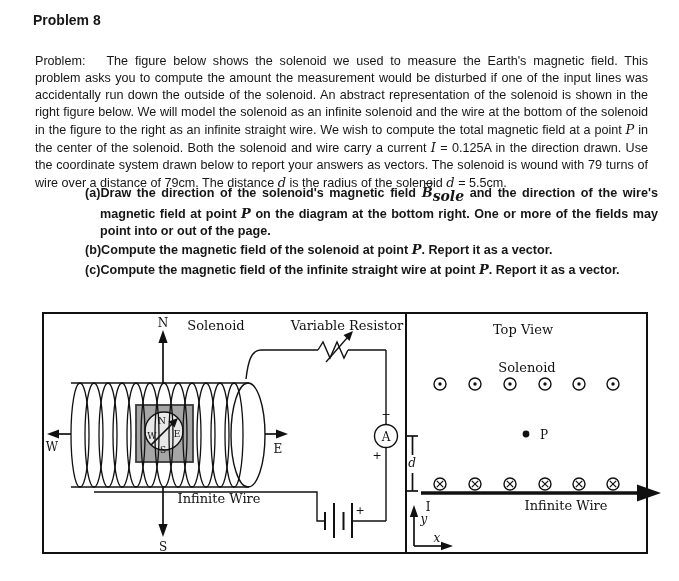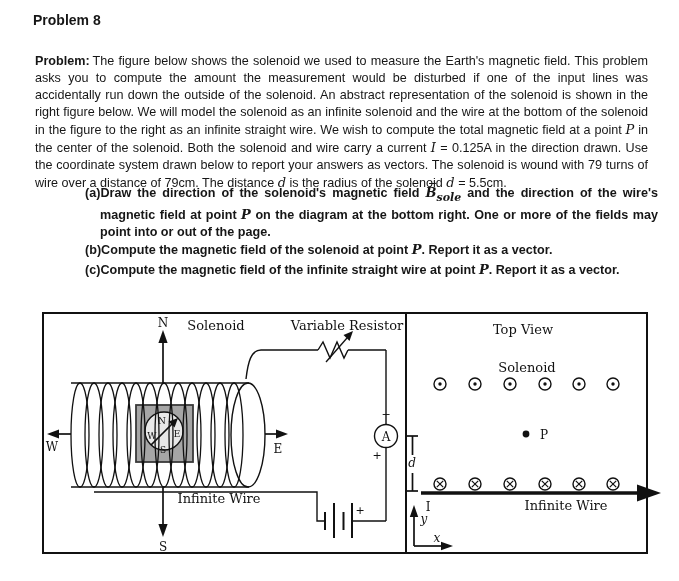--- a/index.html
+++ b/index.html
@@ -5,36 +5,36 @@
   html,body { margin:0; padding:0; background:#ffffff; }
   .page {
     position:relative; width:679px; height:581px; background:#ffffff;
     font-family:"Liberation Sans", sans-serif; color:#161616; overflow:hidden;
   }
   .heading { position:absolute; top:12px; left:33px; font-size:14px; font-weight:bold; }
   .para {
     position:absolute; top:40px; left:35px; width:613px;
     font-size:12.6px; line-height:17px; text-align:justify;
   }
-  .plabel { font-weight:bold; margin-right:3px; }
+  .plabel { font-weight:normal; margin-right:21px; }
   .math { font-family:"DejaVu Serif", serif; font-style:italic; font-size:13px; }
   .item {
     position:absolute; left:100px; width:558px; text-indent:-15px;
     font-size:12.6px; line-height:17px; text-align:justify;font-weight:bold;
   }
   .item-a { top:184px; }
   .item-b { top:241px; }
   .item-c { top:261px; }
   .item-d { top:282px; }
   .vec { position:relative; display:inline-block; text-indent:0; }
   .vec .arrow {
     position:absolute; top:-9px; left:3px; font-size:10px; font-style:normal;
     font-family:"DejaVu Serif", serif;
   }
-  sub.math { font-size:11px; }
+  sub.math { font-size:14px; }
   svg.figure { position:absolute; left:0; top:0; }
   .panel { fill:#ffffff; stroke:#111; stroke-width:2; }
   .ln  { stroke:#111; stroke-width:1.4; fill:none; }
   .ln2 { stroke:#111; stroke-width:1.7; fill:none; }
   .thick { stroke:#111; stroke-width:3.5; fill:none; }
   .plate { stroke:#111; stroke-width:2; fill:none; }
   .head { fill:#111; stroke:none; }
   .fig-label  { font:13px "DejaVu Serif", serif; fill:#111; }
   .fig-label2 { font:12px "DejaVu Serif", serif; fill:#111; }
   .fig-math   { font:italic 12px "DejaVu Serif", serif; fill:#111; }

